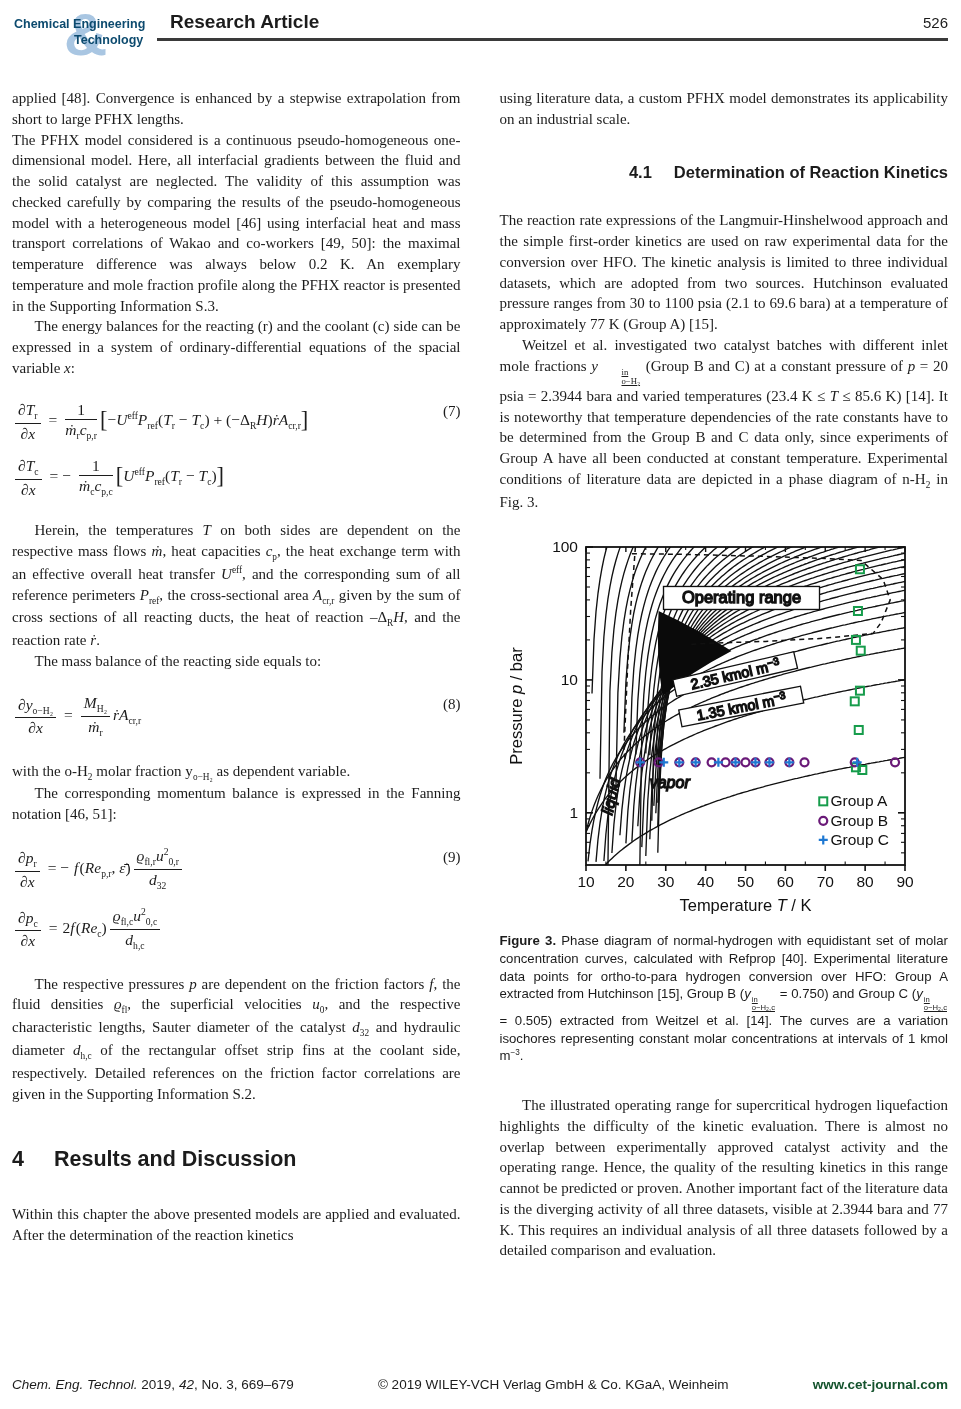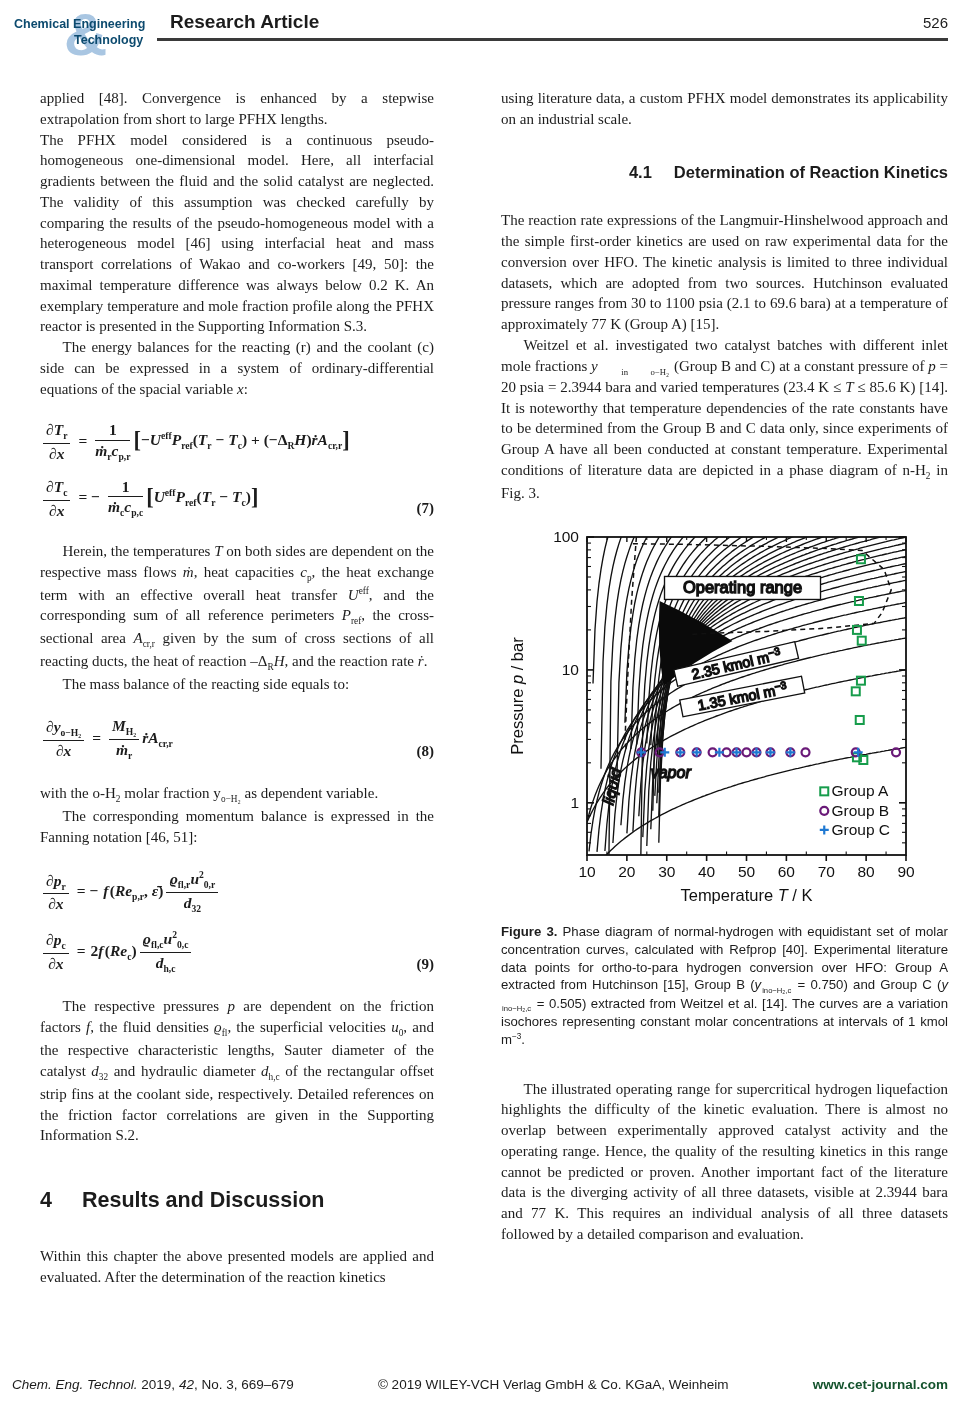--- a/index.html
+++ b/index.html
@@ -11,44 +11,44 @@
         font-family:"Liberation Sans","DejaVu Sans",sans-serif;}
   .amp{position:absolute;left:50px;top:-10px;font-size:60px;font-weight:bold;color:#a9c6e2;z-index:0;}
   .logo-lines{position:relative;z-index:1;font-weight:bold;color:#0c4a6e;font-size:12.5px;line-height:1.25;padding-top:7px;}
   .logo-l2{padding-left:60px;}
   .head-title{position:absolute;left:158px;top:3px;font-family:"Liberation Sans","DejaVu Sans",sans-serif;
               font-weight:bold;font-size:19px;color:#1c1c1c;}
   .pageno{position:absolute;right:0;top:6px;font-family:"Liberation Sans","DejaVu Sans",sans-serif;font-size:15px;}
   .head-rule{position:absolute;left:145px;right:0;top:30px;height:3px;background:#3a3a3a;}
   
   .cols{position:absolute;top:88px;left:12px;right:13px;display:flex;gap:39px;}
-  .col{width:453px;font-size:15px;line-height:1.385;text-align:justify;margin-left:28px;}
+  .col{width:453px;font-size:15px;line-height:1.385;text-align:justify;}
   .col p{margin:0;}
   p.ind{text-indent:1.5em;}
   .h332{font-family:"Liberation Sans","DejaVu Sans",sans-serif;font-weight:bold;font-size:15.5px;
         margin:33px 0 27px;text-align:left;}
   .h332 .no{margin-right:11px;}
   .h41{font-family:"Liberation Sans","DejaVu Sans",sans-serif;font-weight:bold;font-size:16.5px;
         margin:31px 0 27px;text-align:right;}
   .h41 .no{margin-right:22px;}
   .h4{font-family:"Liberation Sans","DejaVu Sans",sans-serif;font-weight:bold;font-size:21.5px;
         margin:40px 0 30px;text-align:left;}
   .h4 .no{margin-right:30px;}
   
-  .equation{display:flex;align-items:flex-end;margin:22px 0;font-weight:bold;}
+  .equation{display:flex;align-items:flex-start;margin:22px 0;}
   .eq-lines{flex:1;display:flex;flex-direction:column;gap:15px;font-size:15.5px;text-align:left;}
   .eq-num{width:38px;text-align:right;font-size:15px;}
   .fr{display:inline-block;vertical-align:middle;text-align:center;margin:0 3px;line-height:1.12;}
   .fr .nu{display:block;border-bottom:1.3px solid #1c1c1c;padding:0 3px 1px;}
   .fr .de{display:block;padding-top:1px;}
   .rel{margin:0 5px;}
   .brk{font-size:1.45em;vertical-align:-0.1em;}
   sub,sup{font-size:0.62em;}
-  .stack{display:inline-flex;flex-direction:row;align-items:flex-end;font-size:0.58em;
-         line-height:1.05;vertical-align:-0.45em;margin:0 1px;}
+  .stack{display:inline-flex;flex-direction:column;align-items:flex-start;font-size:0.58em;
+         line-height:1.05;vertical-align:-0.45em;margin:0 1px;text-decoration:underline;}
   
   .figwrap{margin:16px 0 4px;text-align:left;}
   .caption{font-family:"Liberation Sans","DejaVu Sans",sans-serif;font-size:13.2px;line-height:1.34;
            text-align:justify;margin-top:10px;}
   .after-fig{margin-top:30px !important;}
   
   .pagefoot{position:absolute;left:12px;right:13px;bottom:17px;display:flex;justify-content:space-between;
             font-family:"Liberation Sans","DejaVu Sans",sans-serif;font-size:13.5px;color:#1c1c1c;}
   .pagefoot a{color:#14532d;text-decoration:none;font-weight:bold;}
 </style>

